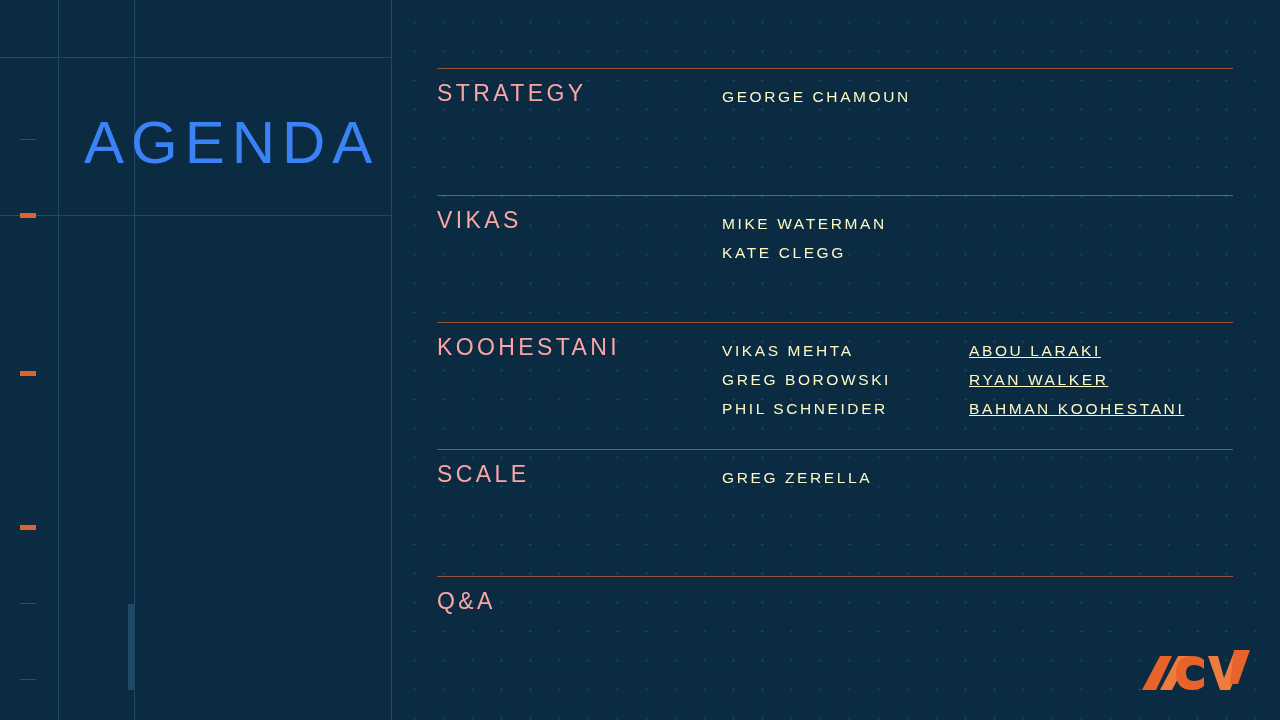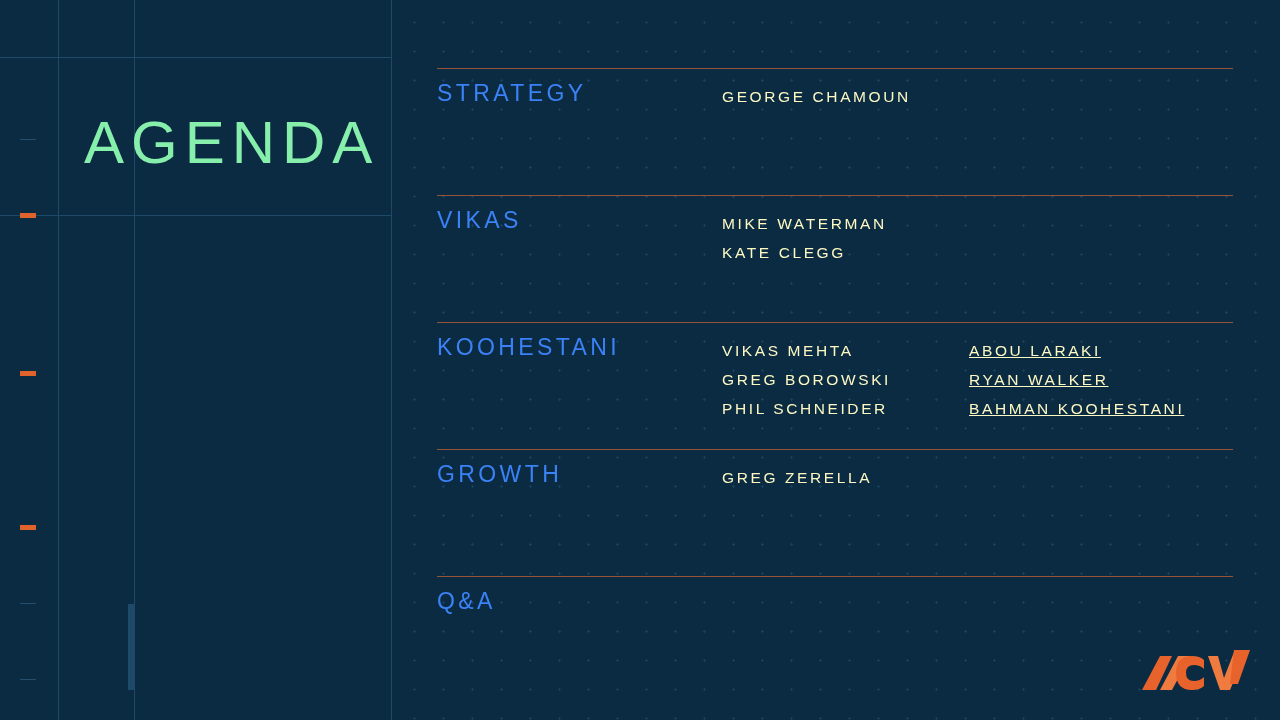--- a/index.html
+++ b/index.html
@@ -71,21 +71,21 @@
     height: 86px;
     background: #1d4a68;
   }
 
   .agenda-title {
     position: absolute;
     left: 84px;
     top: 108px;
     font-size: 60px;
     letter-spacing: 7px;
-    color: #86efac;
+    color: #3b82f6;
     font-weight: 400;
     font-family: "Liberation Sans", sans-serif;
   }
 
   .footer-meta {
     position: absolute;
     left: 147px;
     top: 622px;
     color: #b1552b;
     font-size: 10px;
@@ -112,21 +112,21 @@
     top: 0;
     height: 1px;
     width: 796px;
     background: #b05a34;
     opacity: 0.85;
   }
   .sec-title {
     position: absolute;
     left: 0;
     top: 12px;
-    color: #3b82f6;
+    color: #fca5a5;
     font-size: 23px;
     letter-spacing: 3.4px;
   }
   .names {
     position: absolute;
     top: 14px;
     color: #fef9c3;
     font-size: 15.5px;
     letter-spacing: 2.6px;
     line-height: 29px;
@@ -195,21 +195,21 @@
       <div class="names col1">VIKAS MEHTA
 GREG BOROWSKI
 PHIL SCHNEIDER</div>
       <div class="names col2">ABOU LARAKI
 RYAN WALKER
 BAHMAN KOOHESTANI</div>
     </div>
 
     <div class="section" style="top:449px;">
       <div class="rule"></div>
-      <div class="sec-title">GROWTH</div>
+      <div class="sec-title">SCALE</div>
       <div class="names col1">GREG ZERELLA</div>
       <div class="names col2"></div>
     </div>
 
     <div class="section" style="top:576px;">
       <div class="rule"></div>
       <div class="sec-title">Q&amp;A</div>
       <div class="names col1"></div>
       <div class="names col2"></div>
     </div>

